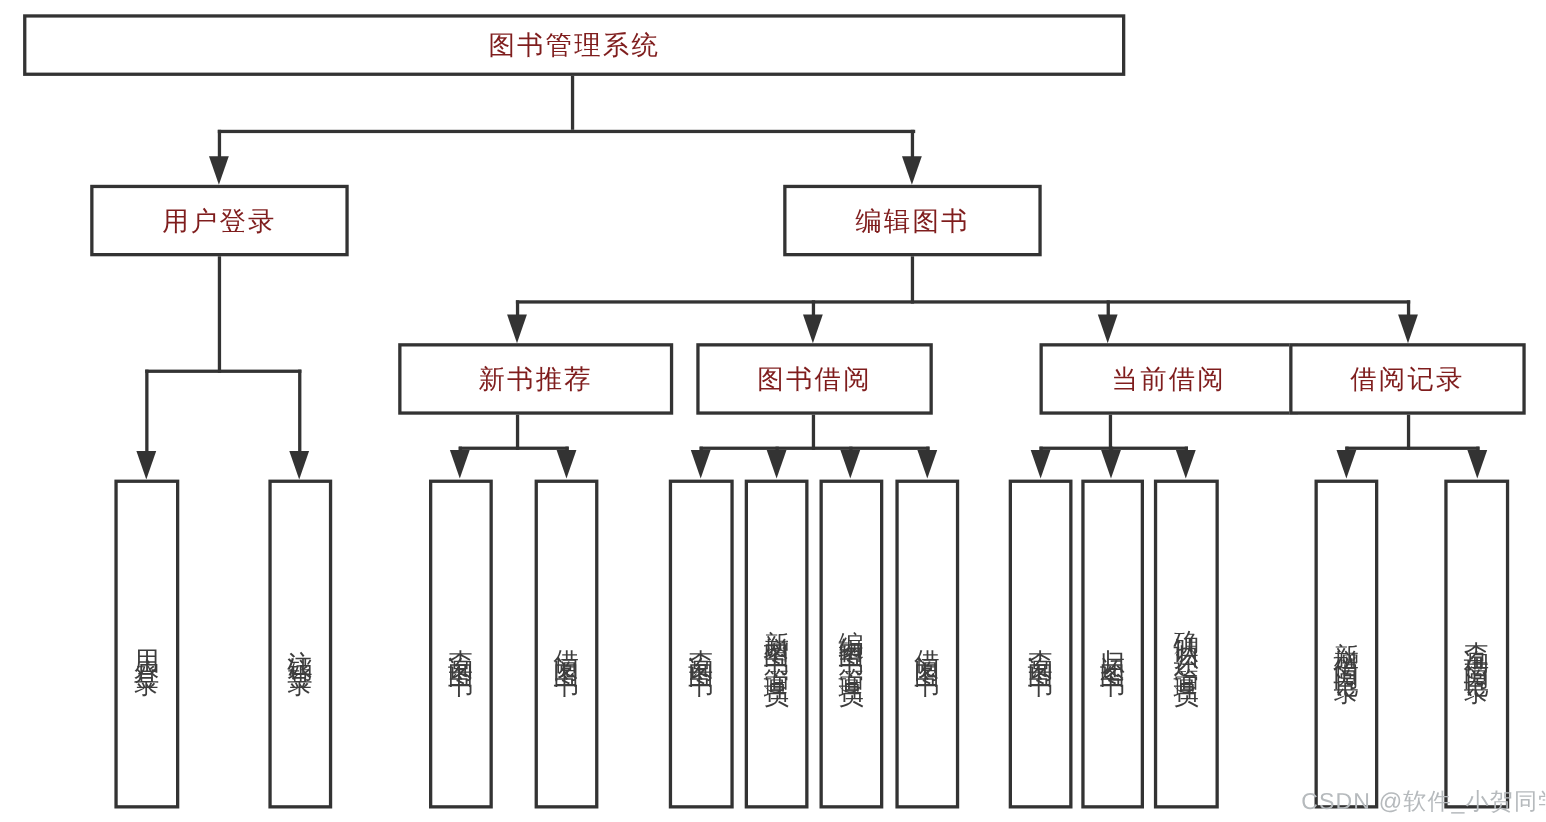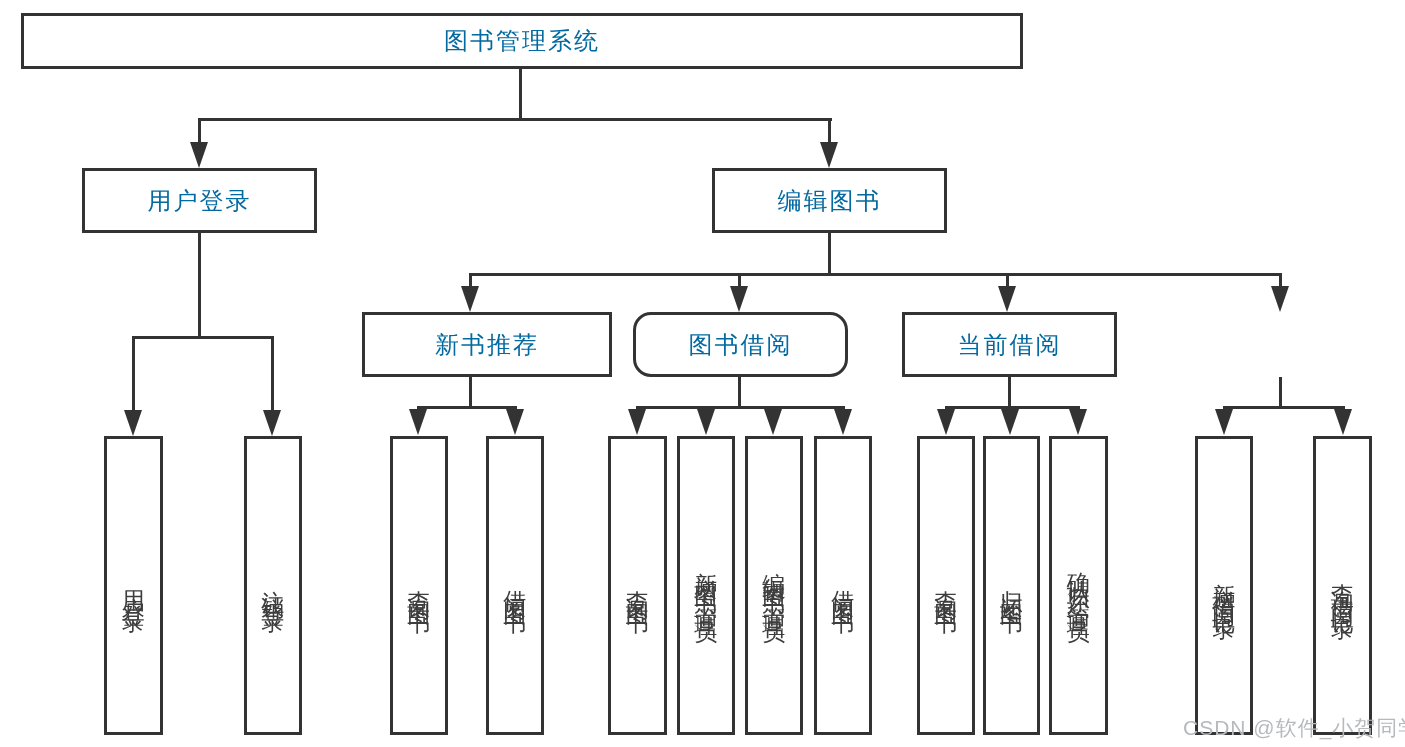--- a/index.html
+++ b/index.html
@@ -17,21 +17,21 @@
     box-sizing:border-box;
     display:flex;
     align-items:center;
     justify-content:center;
     color:#3d3d3d;
   }
   .hlabel{
     font-size:24px;
     letter-spacing:2px;
     white-space:nowrap;
-    color:#0369a1;
+    color:#7f1d1d;
   }
   .vtext{
     writing-mode:vertical-rl;
     text-orientation:mixed;
     font-size:23px;
     letter-spacing:7px;
     line-height:1.15;
     color:#3d3d3d;
   }
   .hline{position:absolute;height:3px;background:#333333;}
@@ -88,25 +88,28 @@
   <div class="vline" style="left:738px;top:273px;height:16px;"></div>
   <div class="arrow" style="left:730px;top:286px;"></div>
   <div class="vline" style="left:1006px;top:273px;height:16px;"></div>
   <div class="arrow" style="left:998px;top:286px;"></div>
   <div class="vline" style="left:1279px;top:273px;height:16px;"></div>
   <div class="arrow" style="left:1271px;top:286px;"></div>
 
   <div class="box" style="left:362px;top:312px;width:250px;height:65px;">
     <span class="hlabel">新书推荐</span>
   </div>
-  <div class="box" style="left:633px;top:312px;width:215px;height:65px;border-radius:18px;">
+  <div class="box" style="left:633px;top:312px;width:215px;height:65px;">
     <span class="hlabel">图书借阅</span>
   </div>
-  <div class="box" style="left:902px;top:312px;width:215px;height:65px;font-family:Liberation Serif, serif;">
+  <div class="box" style="left:945px;top:312px;width:235px;height:65px;font-family:Liberation Serif, serif;">
     <span class="hlabel">当前借阅</span>
+  </div>
+  <div class="box" style="left:1172px;top:312px;width:215px;height:65px;">
+    <span class="hlabel">借阅记录</span>
   </div>
 
   <div class="vline" style="left:469px;top:377px;height:32px;"></div>
   <div class="hline" style="left:417px;top:406px;width:100px;"></div>
   <div class="vline" style="left:417px;top:406px;height:8px;"></div>
   <div class="arrow" style="left:409px;top:409px;"></div>
   <div class="vline" style="left:514px;top:406px;height:8px;"></div>
   <div class="arrow" style="left:506px;top:409px;"></div>
 
   <div class="vline" style="left:738px;top:377px;height:32px;"></div>

